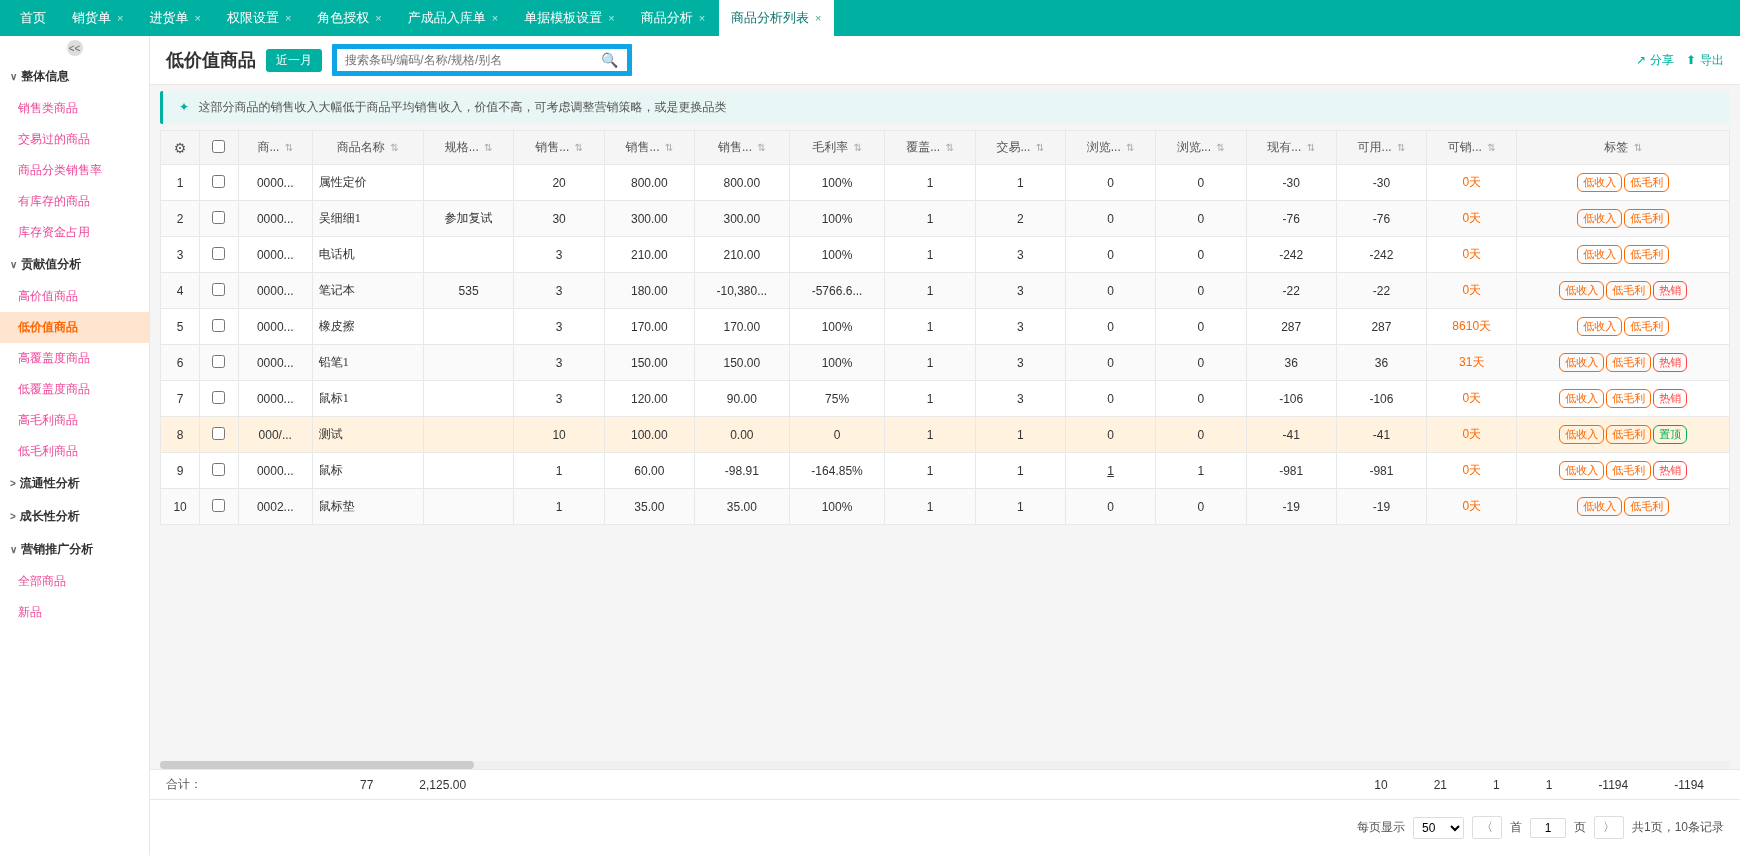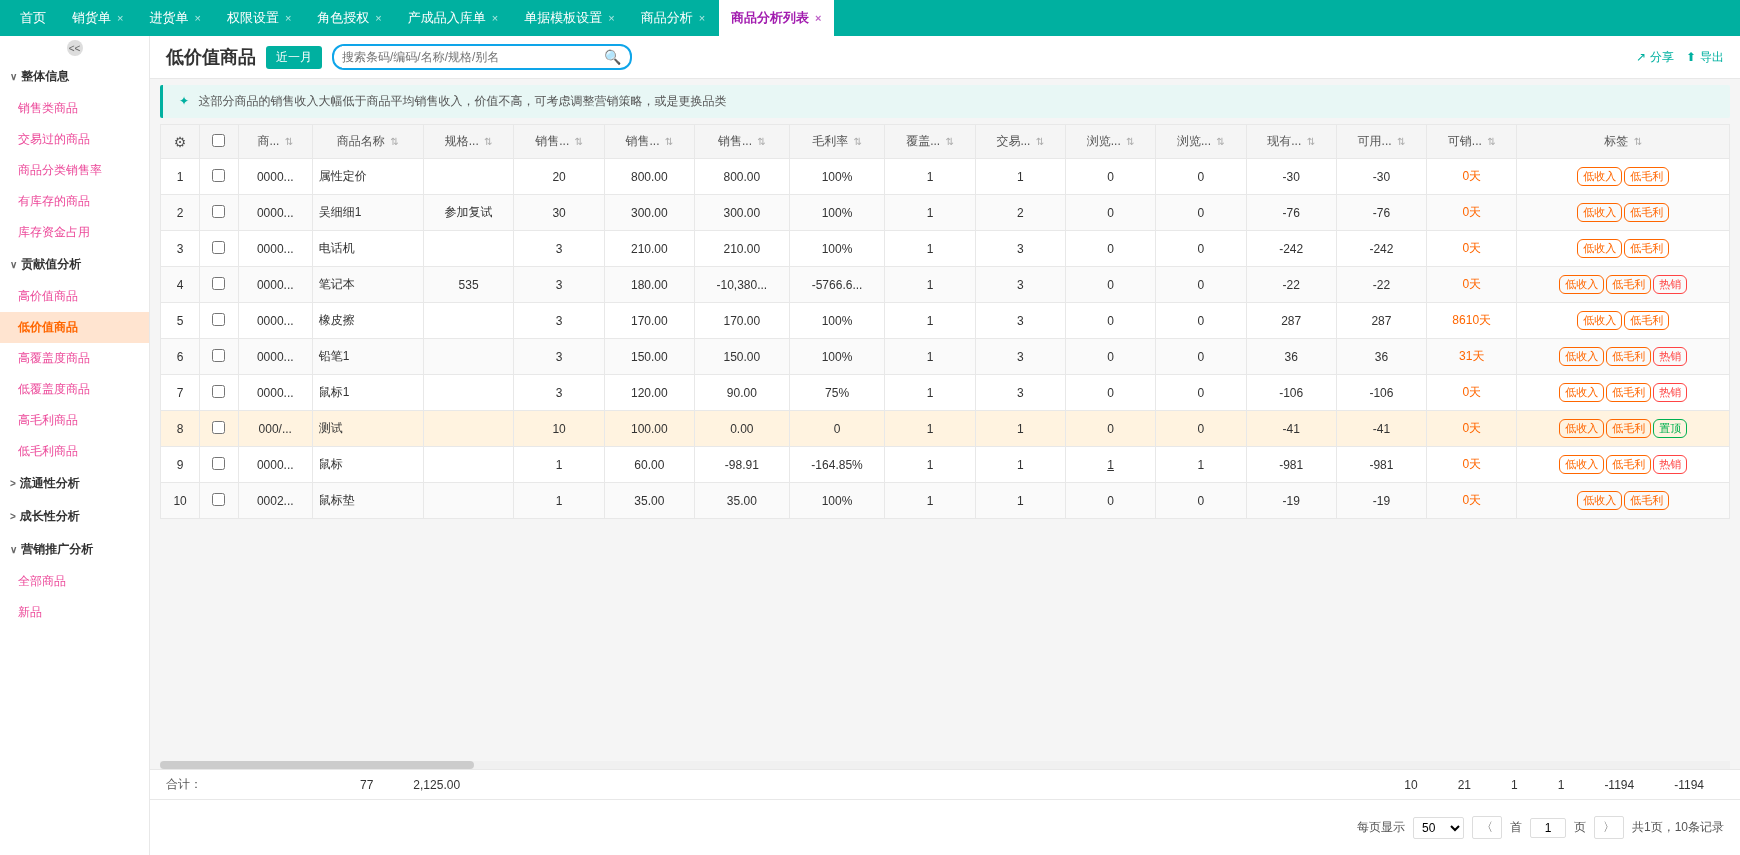--- a/index.html
+++ b/index.html
@@ -17,21 +17,21 @@
     .nav-tab {
       color: #fff;
       padding: 0 12px;
       height: 36px;
       display: flex;
       align-items: center;
       cursor: pointer;
       white-space: nowrap;
       font-size: 13px;
     }
-    .nav-tab.active { background: #fff; color: #a21caf; font-weight: bold; }
+    .nav-tab.active { background: #fff; color: #0f766e; }
     .nav-tab .close-x { margin-left: 6px; font-size: 11px; opacity: 0.7; }
     
     
     .main-layout {
       display: flex;
       height: calc(855px - 36px);
     }
     
     
     .sidebar {
@@ -101,22 +101,22 @@
       border: none;
       padding: 3px 10px;
       border-radius: 3px;
       cursor: pointer;
       font-size: 12px;
     }
     .search-box {
       flex: 1;
       display: flex;
       align-items: center;
-      border: 2px solid #0ea5e9;
-      border-radius: 12px;
+      border: 5px solid #0ea5e9;
+      border-radius: 1px;
       padding: 0 8px;
       max-width: 300px;
     }
     .search-box input {
       border: none;
       outline: none;
       font-size: 12px;
       color: #999;
       width: 100%;
       padding: 4px 0;
@@ -180,21 +180,21 @@
       background: #fff;
     }
     tbody tr:nth-child(even) { background: #fafafa; }
     tbody tr.highlighted { background: #fff3e0; }
     tbody td {
       padding: 7px 6px;
       border: 1px solid #e8e8e8;
       color: #333;
       text-align: center;
     }
-    tbody td.text-left { text-align: left; }
+    tbody td.text-left { text-align: left; font-family: Liberation Serif, serif; }
     .tag {
       display: inline-block;
       padding: 1px 5px;
       border-radius: 6px;
       font-size: 11px;
       margin: 1px;
     }
     .tag-orange { color: #ff6600; border: 1px solid #ff6600; }
     .tag-red { color: #ff4444; border: 1px solid #ff4444; }
     .tag-green { color: #00b050; border: 1px solid #00b050; }
@@ -207,21 +207,21 @@
       border-top: 1px solid #e8e8e8;
       padding: 6px 16px;
       display: flex;
       align-items: center;
       font-size: 12px;
       color: #333;
     }
     .footer-total-label { font-weight: normal; margin-right: 8px; color: #555; }
     .footer-cells {
       display: flex;
-      gap: 0;
+      gap: 6px;
       flex: 1;
     }
     .footer-cell {
       padding: 0 20px;
       color: #333;
       text-align: center;
     }
     
     
     .pagination {

